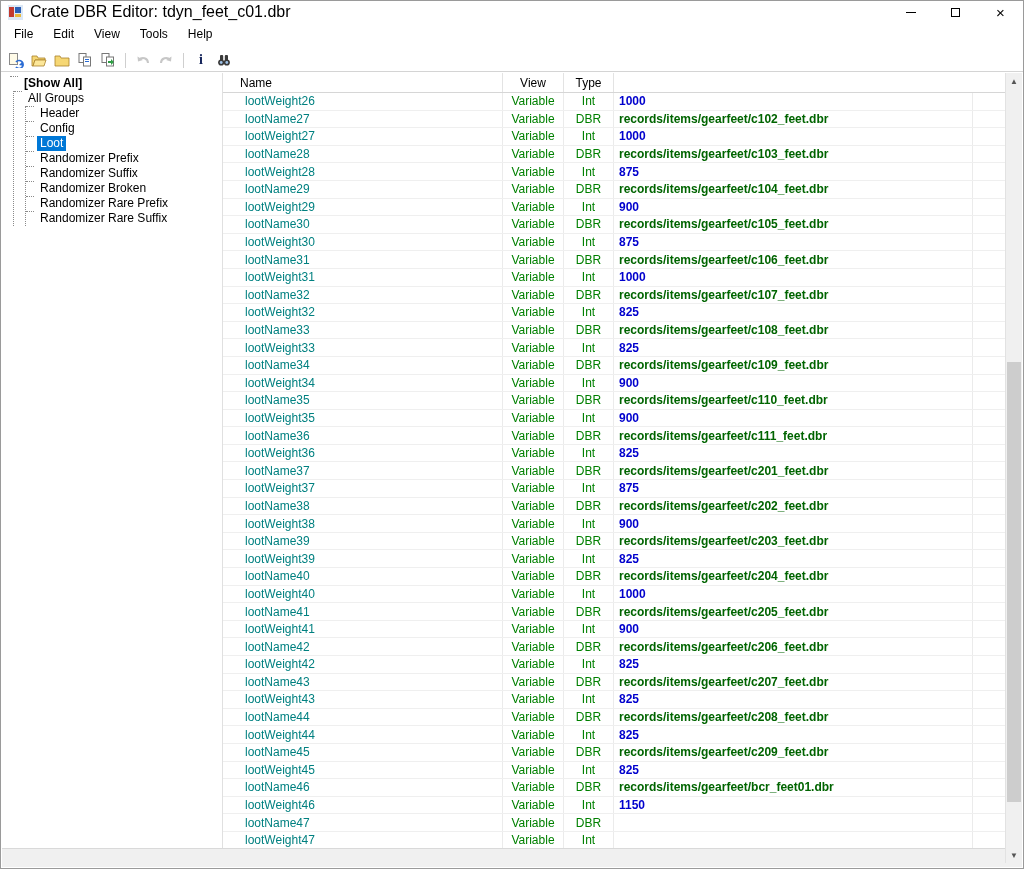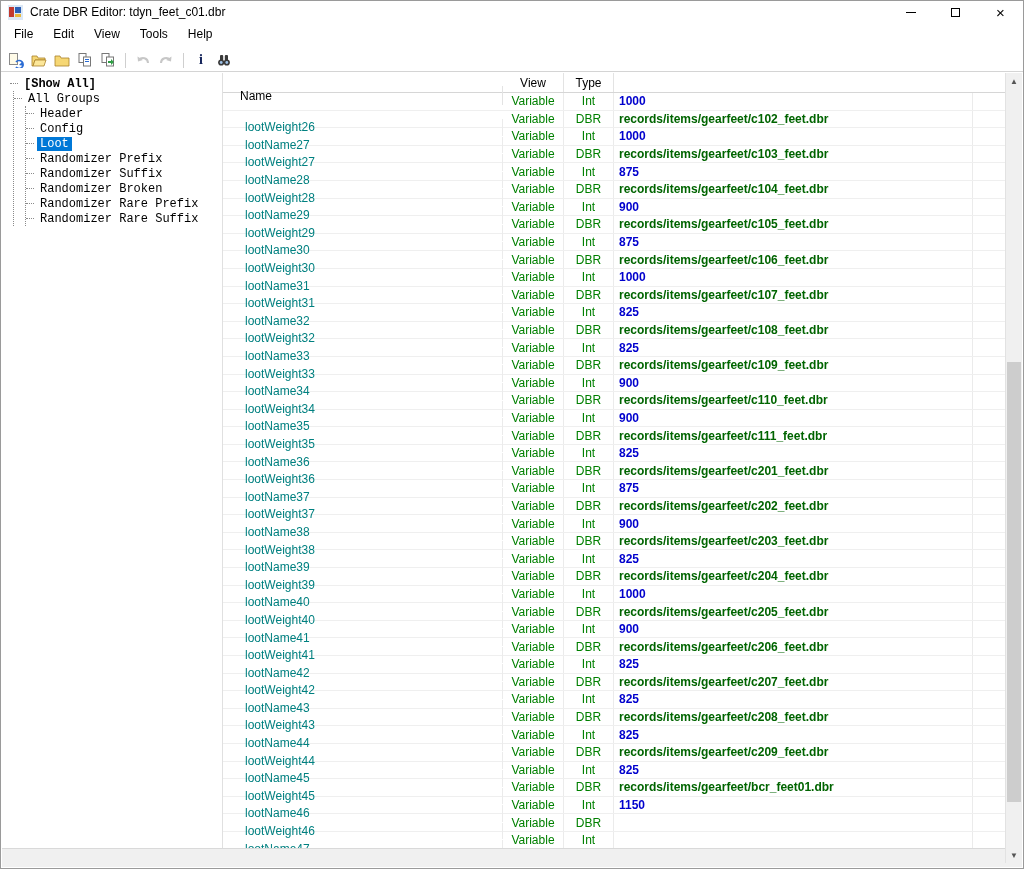--- a/index.html
+++ b/index.html
@@ -3,21 +3,21 @@
 <meta charset="utf-8">
 <style>
   * { box-sizing: border-box; }
   html,body { margin:0; padding:0; background:#e8e8e8; }
   body { width:1024px; height:869px; font-family:"Liberation Sans","DejaVu Sans",sans-serif; font-size:12px; color:#000; }
   .window { position:relative; width:1024px; height:869px; background:#fff; border:1px solid #9a9a9a; overflow:hidden; }
 
   
   .titlebar { height:22px; display:flex; align-items:center; padding-left:7px; background:#fff; }
   .app-icon { width:15px; height:15px; display:inline-flex; }
-  .title-text { margin-left:7px; font-size:12px; }
+  .title-text { margin-left:7px; font-size:16px; }
   .win-controls { margin-left:auto; display:flex; height:100%; }
   .win-btn { width:45px; height:100%; display:flex; align-items:center; justify-content:center; cursor:default; }
   .glyph-min { width:10px; height:1px; background:#000; display:inline-block; }
   .glyph-max { width:9px; height:9px; border:1px solid #000; display:inline-block; }
   .glyph-close { font-size:15px; line-height:15px; }
 
   
   .menubar { height:26px; display:flex; padding-left:3px; background:#fff; }
   .menu-item { padding:4px 10px; }
 
@@ -26,35 +26,35 @@
   .tb-icon { width:18px; height:18px; display:flex; align-items:center; justify-content:center; }
   .tb-icon.disabled { opacity:.55; }
   .tb-sep { width:1px; height:15px; background:#cfcfcf; margin:0 3px; }
   .info-glyph { font-family:"Liberation Serif","DejaVu Serif",serif; font-weight:bold; font-size:14px; color:#17265c; line-height:14px; }
 
   
   .content { position:absolute; top:72px; left:1px; right:1px; bottom:20px; display:flex; background:#fff; overflow:hidden; }
 
   
   .treepanel { width:220px; flex:none; padding:3px 0 0 8px; overflow:hidden; }
-  .tree-row { display:flex; align-items:center; height:15px; white-space:nowrap;font-family:Liberation Mono, monospace; }
+  .tree-row { display:flex; height:15px; white-space:nowrap; }
   .tree-dash { width:8px; border-top:1px dotted #8a8a8a; margin-right:3px; flex:none; }
   .tree-label { padding:0 3px; }
   .tree-root-label { font-weight:bold; }
   .tree-trunk { border-left:1px dotted #8a8a8a; margin-left:3px; }
   .tree-children { border-left:1px dotted #8a8a8a; margin-left:11px; }
   .tree-row.selected .tree-label { background:var(--sel-bg,#0078d7); color:var(--sel-fg,#fff); }
 
   
   .tablepanel { flex:1; border-left:1px solid #e0e0e0; overflow:hidden; position:relative; }
   .thead { display:flex; height:20px; align-items:center; border-bottom:1px solid #d6d6d6; }
   .thead .cell { height:100%; display:flex; align-items:center; border-right:1px solid #e3e3e3; }
   .trow { display:flex; height:17.6px; border-bottom:1px solid #efefef; }
   .trow .cell { height:100%; display:flex; align-items:center; border-right:1px solid #ebebeb; overflow:hidden; white-space:nowrap; }
-  .col-name  { width:280px; flex:none; padding-left:17px;margin-top:26px; }
+  .col-name  { width:280px; flex:none; padding-left:17px; }
   .trow .col-name { padding-left:22px; color:var(--c-name,#008080); }
   .col-class { width:61px; flex:none; justify-content:center; }
   .trow .col-class { color:var(--c-class,#008000); }
   .col-type  { width:50px; flex:none; justify-content:center; }
   .trow .col-type { color:var(--c-type,#008000); }
   .col-value { width:359px; flex:none; padding-left:5px; }
   .trow .col-value { font-weight:bold; }
   .trow .col-value.v-int { color:var(--c-int,#0000cd); }
   .trow .col-value.v-dbr { color:var(--c-dbr,#006400); }
   .col-fill  { flex:1; border-right:none !important; }

